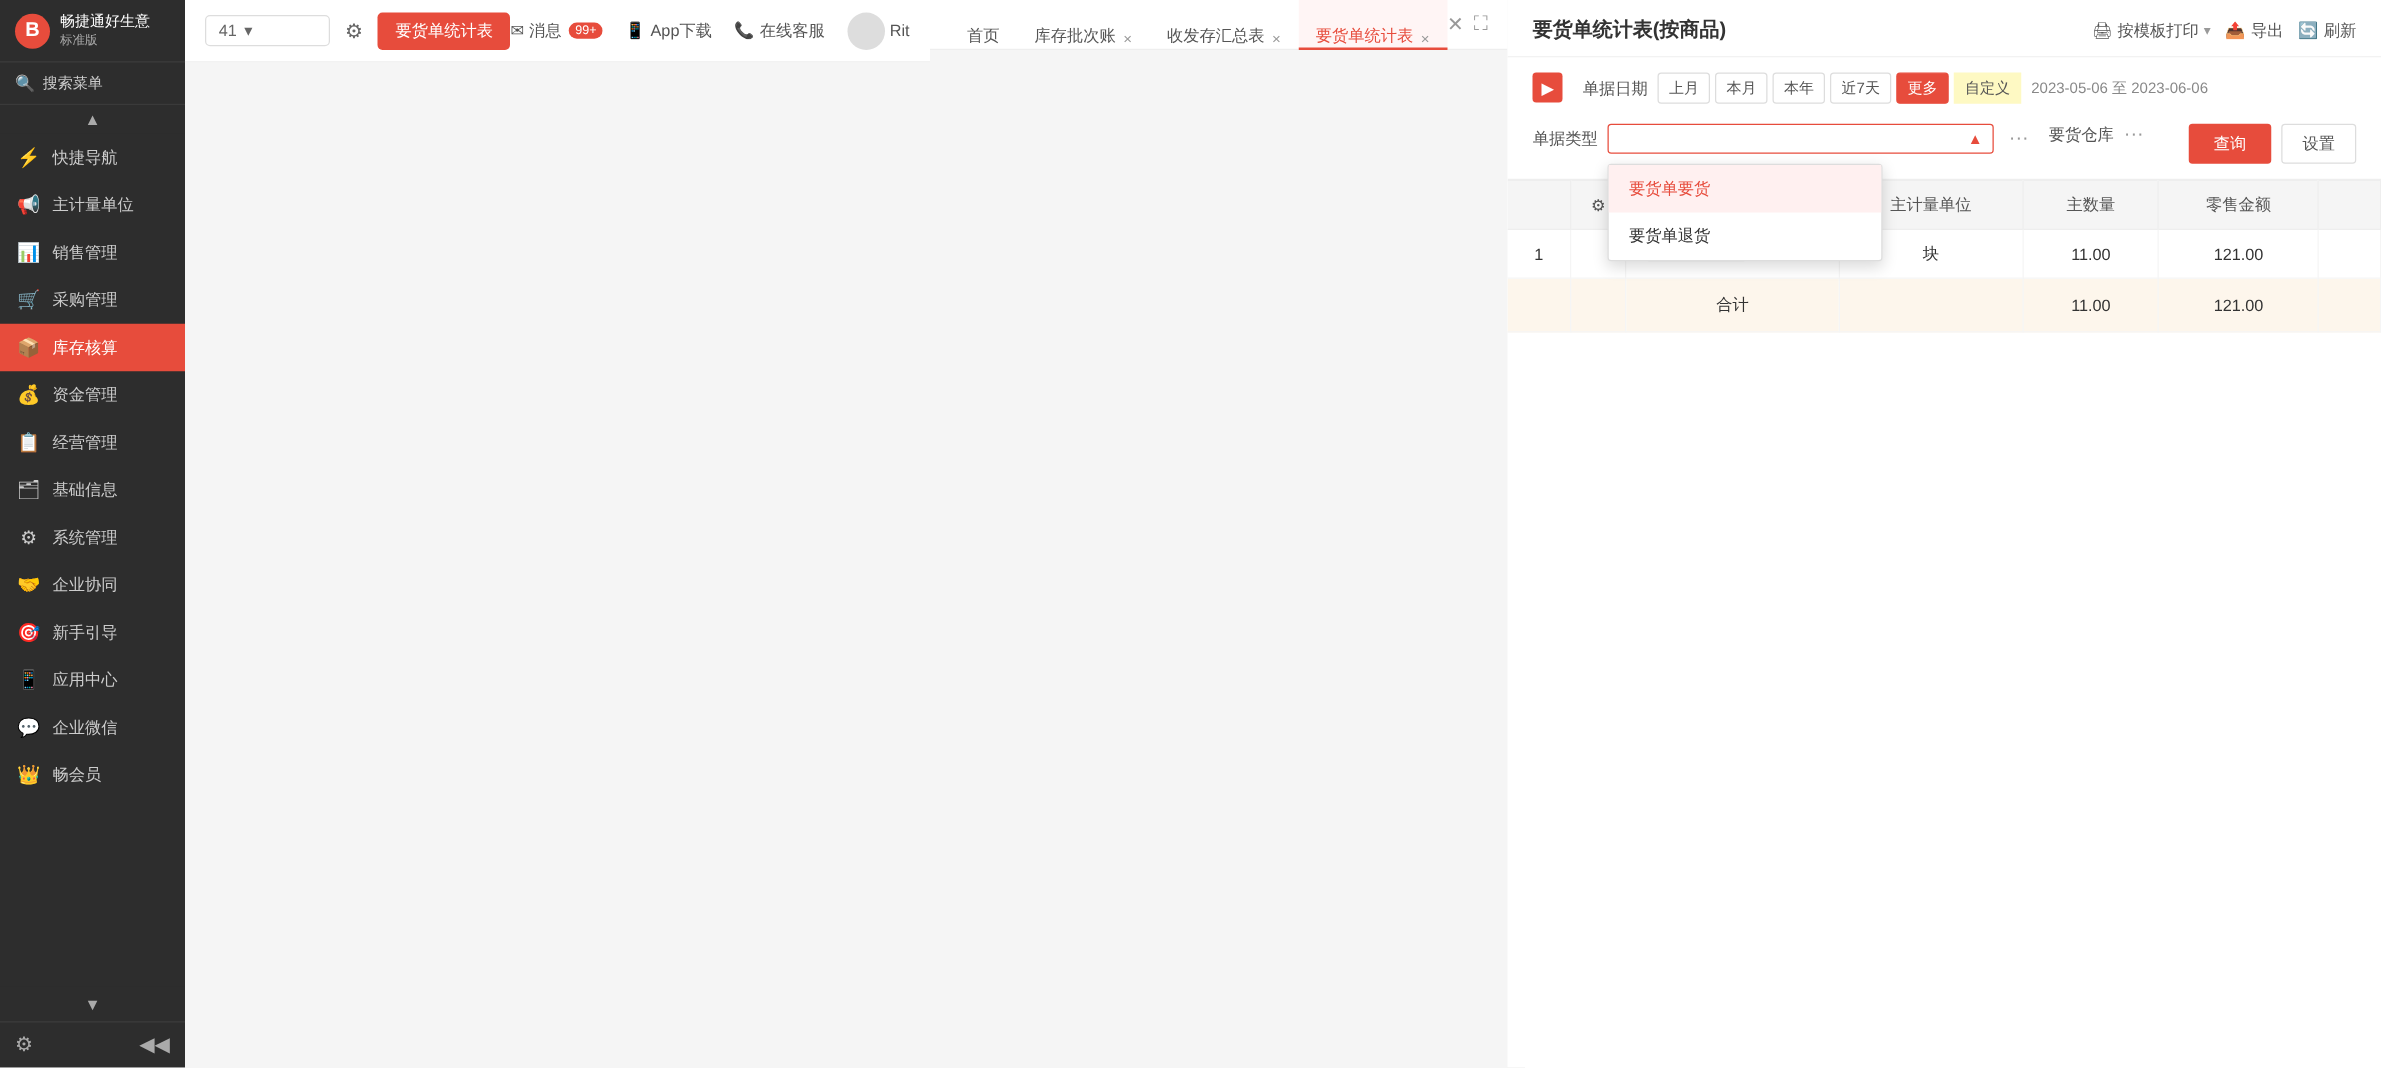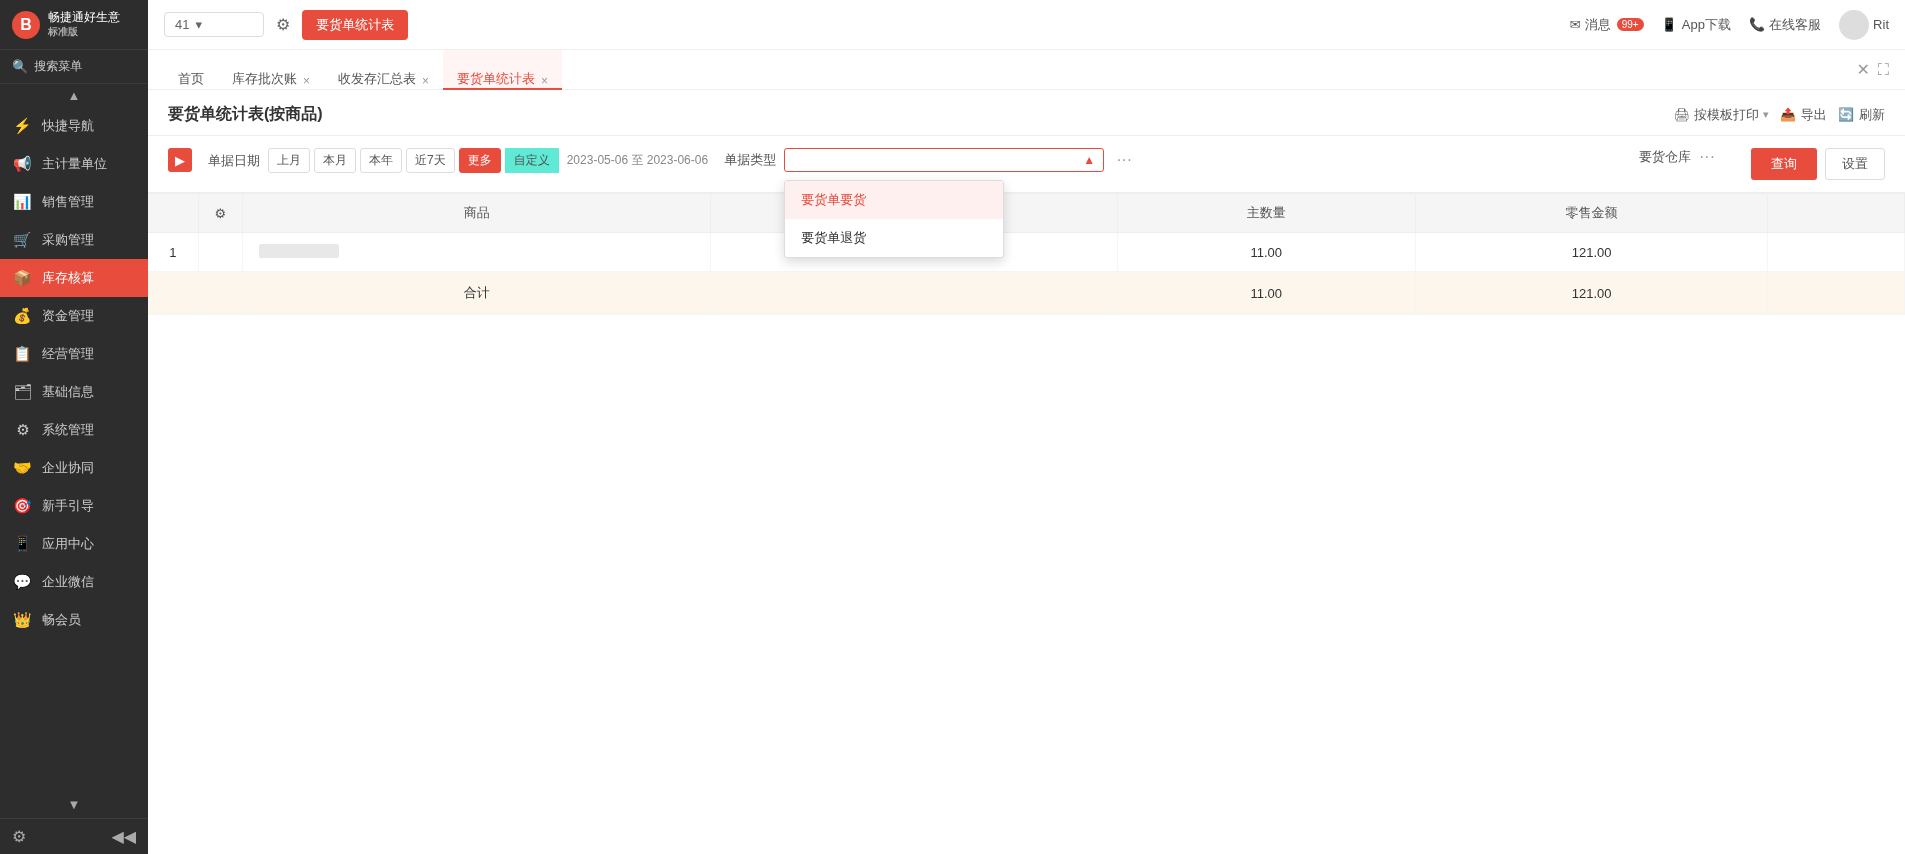--- a/index.html
+++ b/index.html
@@ -30,21 +30,21 @@
       display: flex;
       align-items: center;
       justify-content: center;
       color: white;
       font-weight: bold;
       font-size: 16px;
       margin-right: 8px;
       flex-shrink: 0;
     }
     .sidebar-logo-text { color: white; font-size: 12px; line-height: 1.3; }
-    .sidebar-logo-sub { color: #aaa; font-size: 10px; font-weight: bold; }
+    .sidebar-logo-sub { color: #aaa; font-size: 10px; }
     .sidebar-search {
       display: flex;
       align-items: center;
       padding: 8px 12px;
       color: #ccc;
       font-size: 12px;
       cursor: pointer;
       border-bottom: 1px solid #3a3a3a;
     }
     .sidebar-search-icon { margin-right: 6px; font-size: 13px; }
@@ -78,21 +78,21 @@
       padding: 8px 12px;
       border-top: 1px solid #3d3d3d;
       background: #2d2d2d;
     }
     .sidebar-footer-icon { color: #aaa; cursor: pointer; font-size: 16px; }
 
     
     .main {
       flex: 1;
       display: flex;
-      flex-direction: column;
+      flex-direction: row;
       background: #f5f5f5;
       overflow: hidden;
     }
 
     
     .topbar {
       background: white;
       display: flex;
       align-items: center;
       padding: 0 16px;
@@ -299,21 +299,21 @@
     }
     .filter-date-text {
       font-size: 12px;
       color: #888;
     }
     .filter-custom-btn {
       padding: 3px 8px;
       font-size: 12px;
       color: #555;
       cursor: pointer;
-      background: #5eead4;
+      background: #fef9c3;
       border: 1px solid transparent;
     }
 
     
     .type-selector {
       display: flex;
       align-items: center;
       gap: 8px;
       flex: 1;
     }

